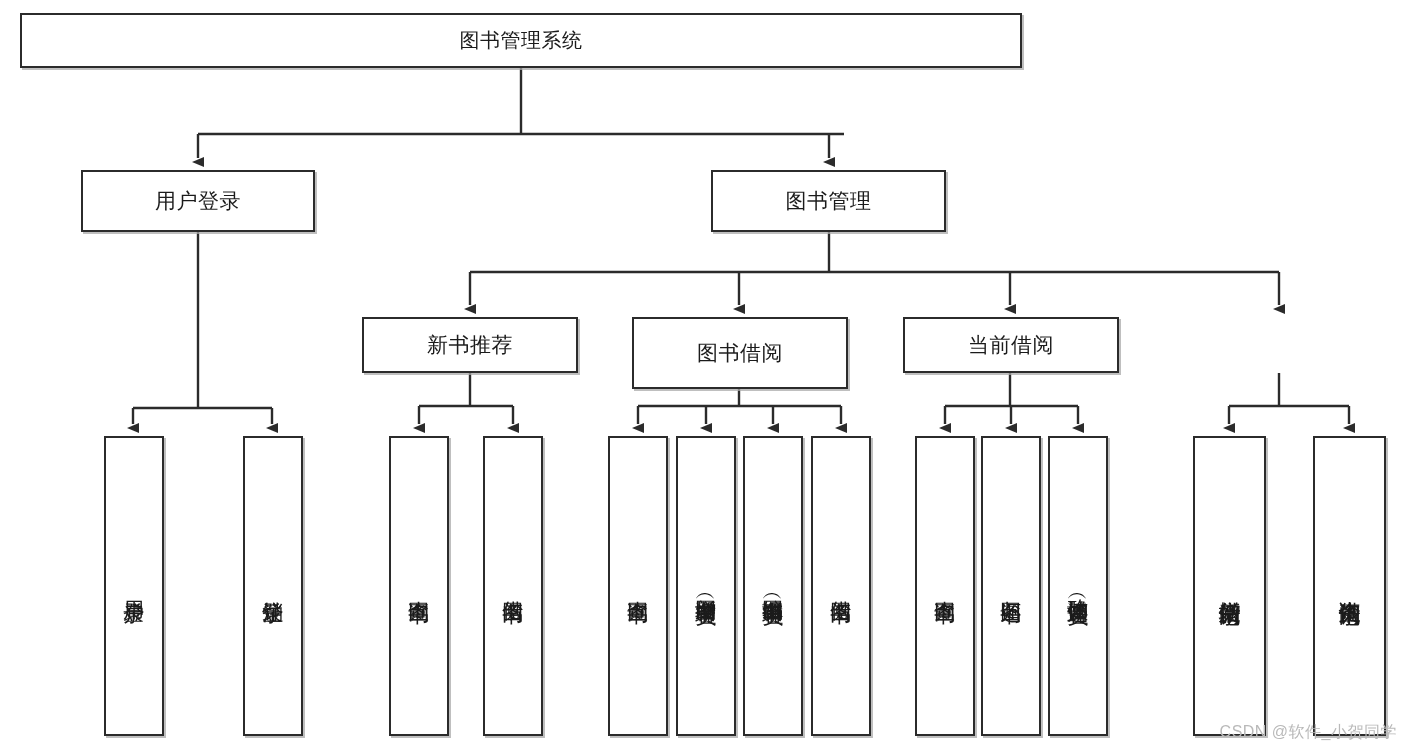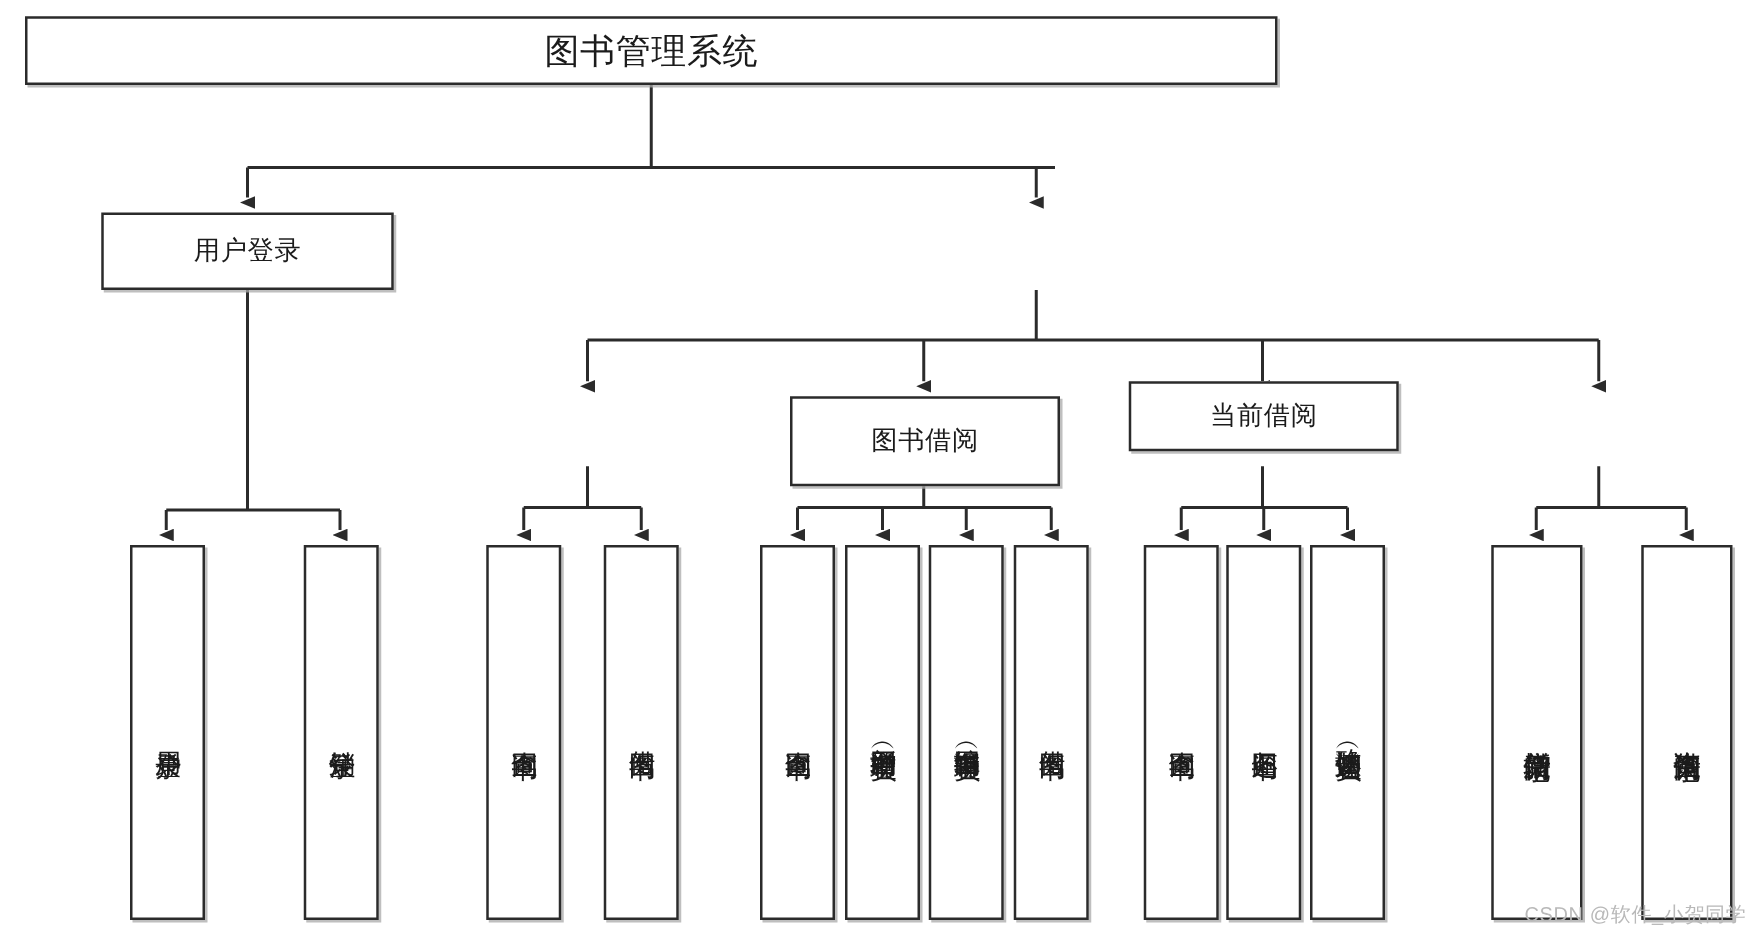--- a/index.html
+++ b/index.html
@@ -42,21 +42,21 @@
     text-align: center;
     line-height: 1.18;
     white-space: pre;
   }
   
   .node.h .label {
     font-size: 21px;
     letter-spacing: 0.5px;
   }
   .node.root .label {
-    font-size: 28px;
+    font-size: 20px;
   }
   
   .node.v {
     align-items: center;
     justify-content: center;
   }
   .node.v .label {
     writing-mode: vertical-rl;
     text-orientation: upright;
     font-size: 21px;
@@ -134,25 +134,31 @@
     </g>
   </svg>
 
   <div class="node h root" style="left:20px; top:13px; width:1002px; height:55px;">
     <span class="label">图书管理系统</span>
   </div>
 
   <div class="node h" style="left:81px; top:170px; width:234px; height:62px;">
     <span class="label">用户登录</span>
   </div>
-
+  <div class="node h" style="left:711px; top:170px; width:235px; height:62px;">
+    <span class="label">图书管理</span>
+  </div>
+
+  <div class="node h" style="left:362px; top:317px; width:216px; height:56px;">
+    <span class="label">新书推荐</span>
+  </div>
   <div class="node h" style="left:632px; top:317px; width:216px; height:72px;">
     <span class="label">图书借阅</span>
   </div>
-  <div class="node h" style="left:903px; top:305px; width:216px; height:56px;">
+  <div class="node h" style="left:903px; top:317px; width:216px; height:56px;">
     <span class="label">当前借阅</span>
   </div>
 
   <div class="node v" style="left:104px; top:436px; width:60px; height:300px;">
     <span class="label">用户登录</span>
   </div>
   <div class="node v" style="left:243px; top:436px; width:60px; height:300px;">
     <span class="label">注销登录</span>
   </div>
 

